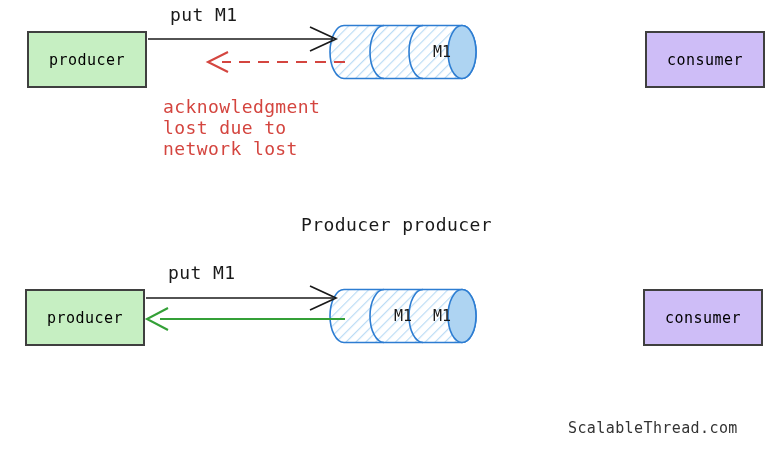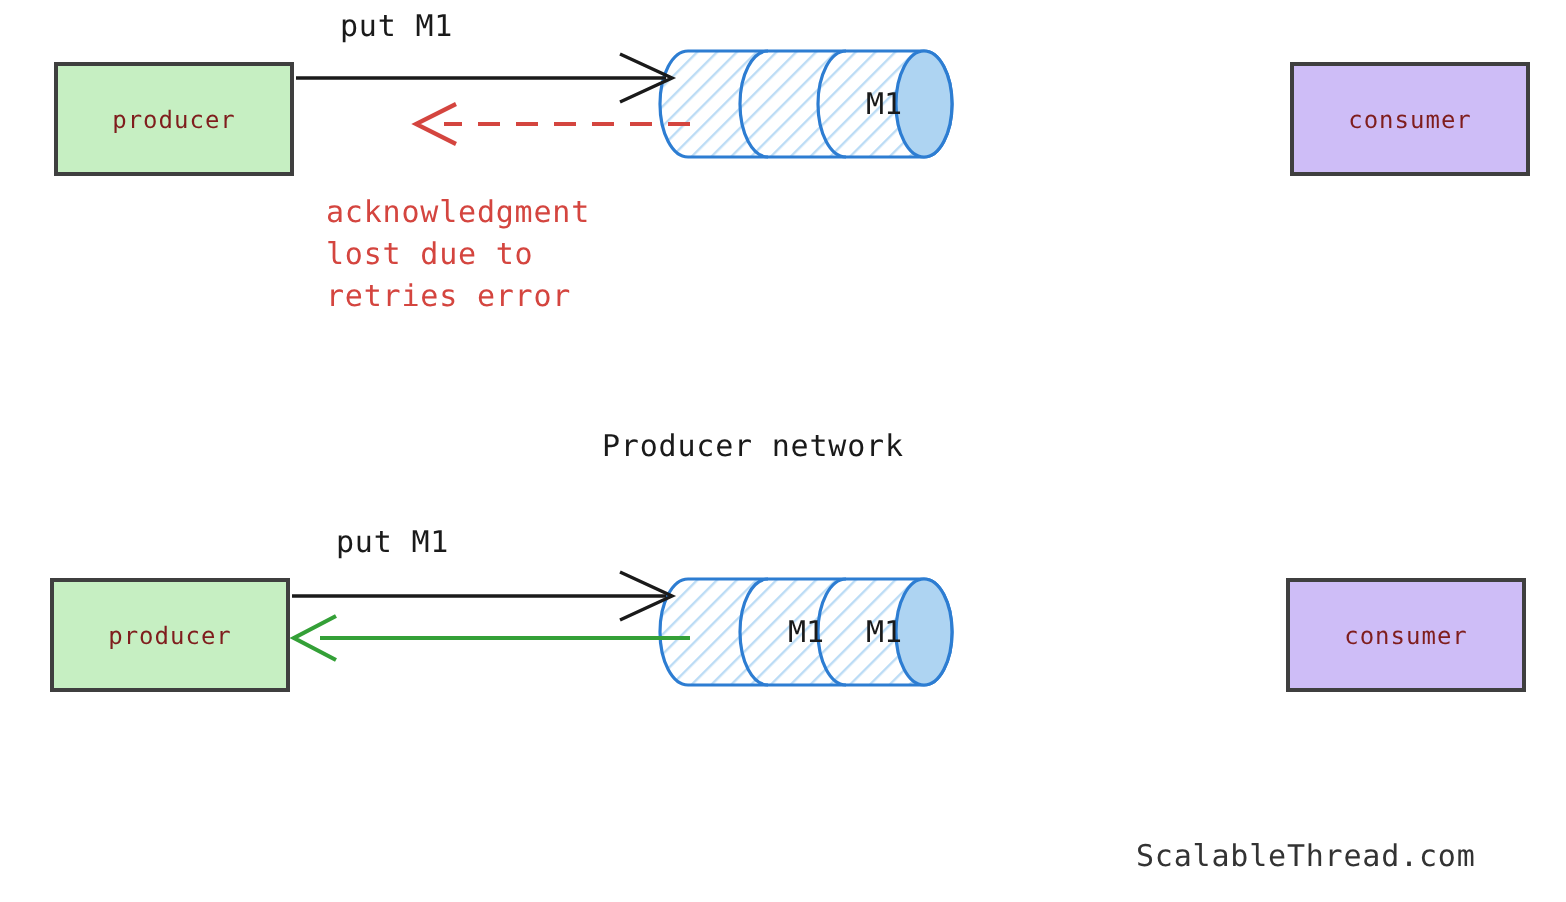--- a/index.html
+++ b/index.html
@@ -18,32 +18,32 @@
 
   
   .node-box {
     position: absolute;
     box-sizing: border-box;
     border: 2px solid #3f3f3f;
     display: flex;
     align-items: center;
     justify-content: center;
     font-family: "DejaVu Sans Mono", "Liberation Mono", monospace;
-    font-size: 12px;
-    color: #7f1d1d;
+    font-size: 15px;
+    color: #000000;
     letter-spacing: 0.5px;
   }
   .producer-box { background: #c6efc2; }
   .consumer-box { background: #cebdf7; text-align: right; }
 
   
   .label {
     position: absolute;
     font-family: "DejaVu Sans Mono", "Liberation Mono", monospace;
-    font-size: 15px;
+    font-size: 18px;
     color: #1a1a1a;
     white-space: pre;
     letter-spacing: 0.4px;
   }
   .label-red {
     color: #d4453f;
     line-height: 21px;
   }
   .label-footer {
     font-size: 15px;
@@ -84,21 +84,21 @@
   </div>
 
   <div class="node-box consumer-box" style="left:645px; top:31px; width:120px; height:57px;">
     <span>consumer</span>
   </div>
 
   <div class="label" style="left:170px; top:4px;">put M1</div>
 
   <div class="label label-red" style="left:163px; top:96px;">acknowledgment</div>
   <div class="label label-red" style="left:163px; top:117px;">lost due to</div>
-  <div class="label label-red" style="left:163px; top:138px;">retries error</div>
+  <div class="label label-red" style="left:163px; top:138px;">network lost</div>
 
   <svg class="queue-svg" style="left:330px; top:24px;" width="156" height="56" viewBox="0 0 156 56">
     <defs>
       <pattern id="hatch" width="7" height="7" patternTransform="rotate(45)" patternUnits="userSpaceOnUse">
         <rect width="7" height="7" fill="#ffffff"></rect>
         <line x1="0" y1="0" x2="0" y2="7" stroke="#bcdcf5" stroke-width="2.4"></line>
       </pattern>
     </defs>
 
     <path class="q-body" d="M 14,1.5 L 132,1.5 A 14,26.5 0 0 1 132,54.5 L 14,54.5 A 14,26.5 0 0 1 14,1.5 Z"></path>
@@ -119,21 +119,21 @@
       <line class="arrow-black" x1="148" y1="39" x2="333" y2="39"></line>
       <polyline class="arrow-black" points="310,27 336,39 310,51"></polyline>
     </g>
 
     <g>
       <line class="arrow-red" x1="345" y1="62" x2="222" y2="62" stroke-dasharray="11 8"></line>
       <polyline class="arrow-red" points="228,52 208,62 228,72"></polyline>
     </g>
   </svg>
 
-  <div class="label" style="left:301px; top:214px;">Producer network</div>
+  <div class="label" style="left:301px; top:214px;">Producer producer</div>
 
   <div class="node-box producer-box" style="left:25px; top:289px; width:120px; height:57px;">
     <span>producer</span>
   </div>
 
   <div class="node-box consumer-box" style="left:643px; top:289px; width:120px; height:57px;">
     <span>consumer</span>
   </div>
 
   <div class="label" style="left:168px; top:262px;">put M1</div>

